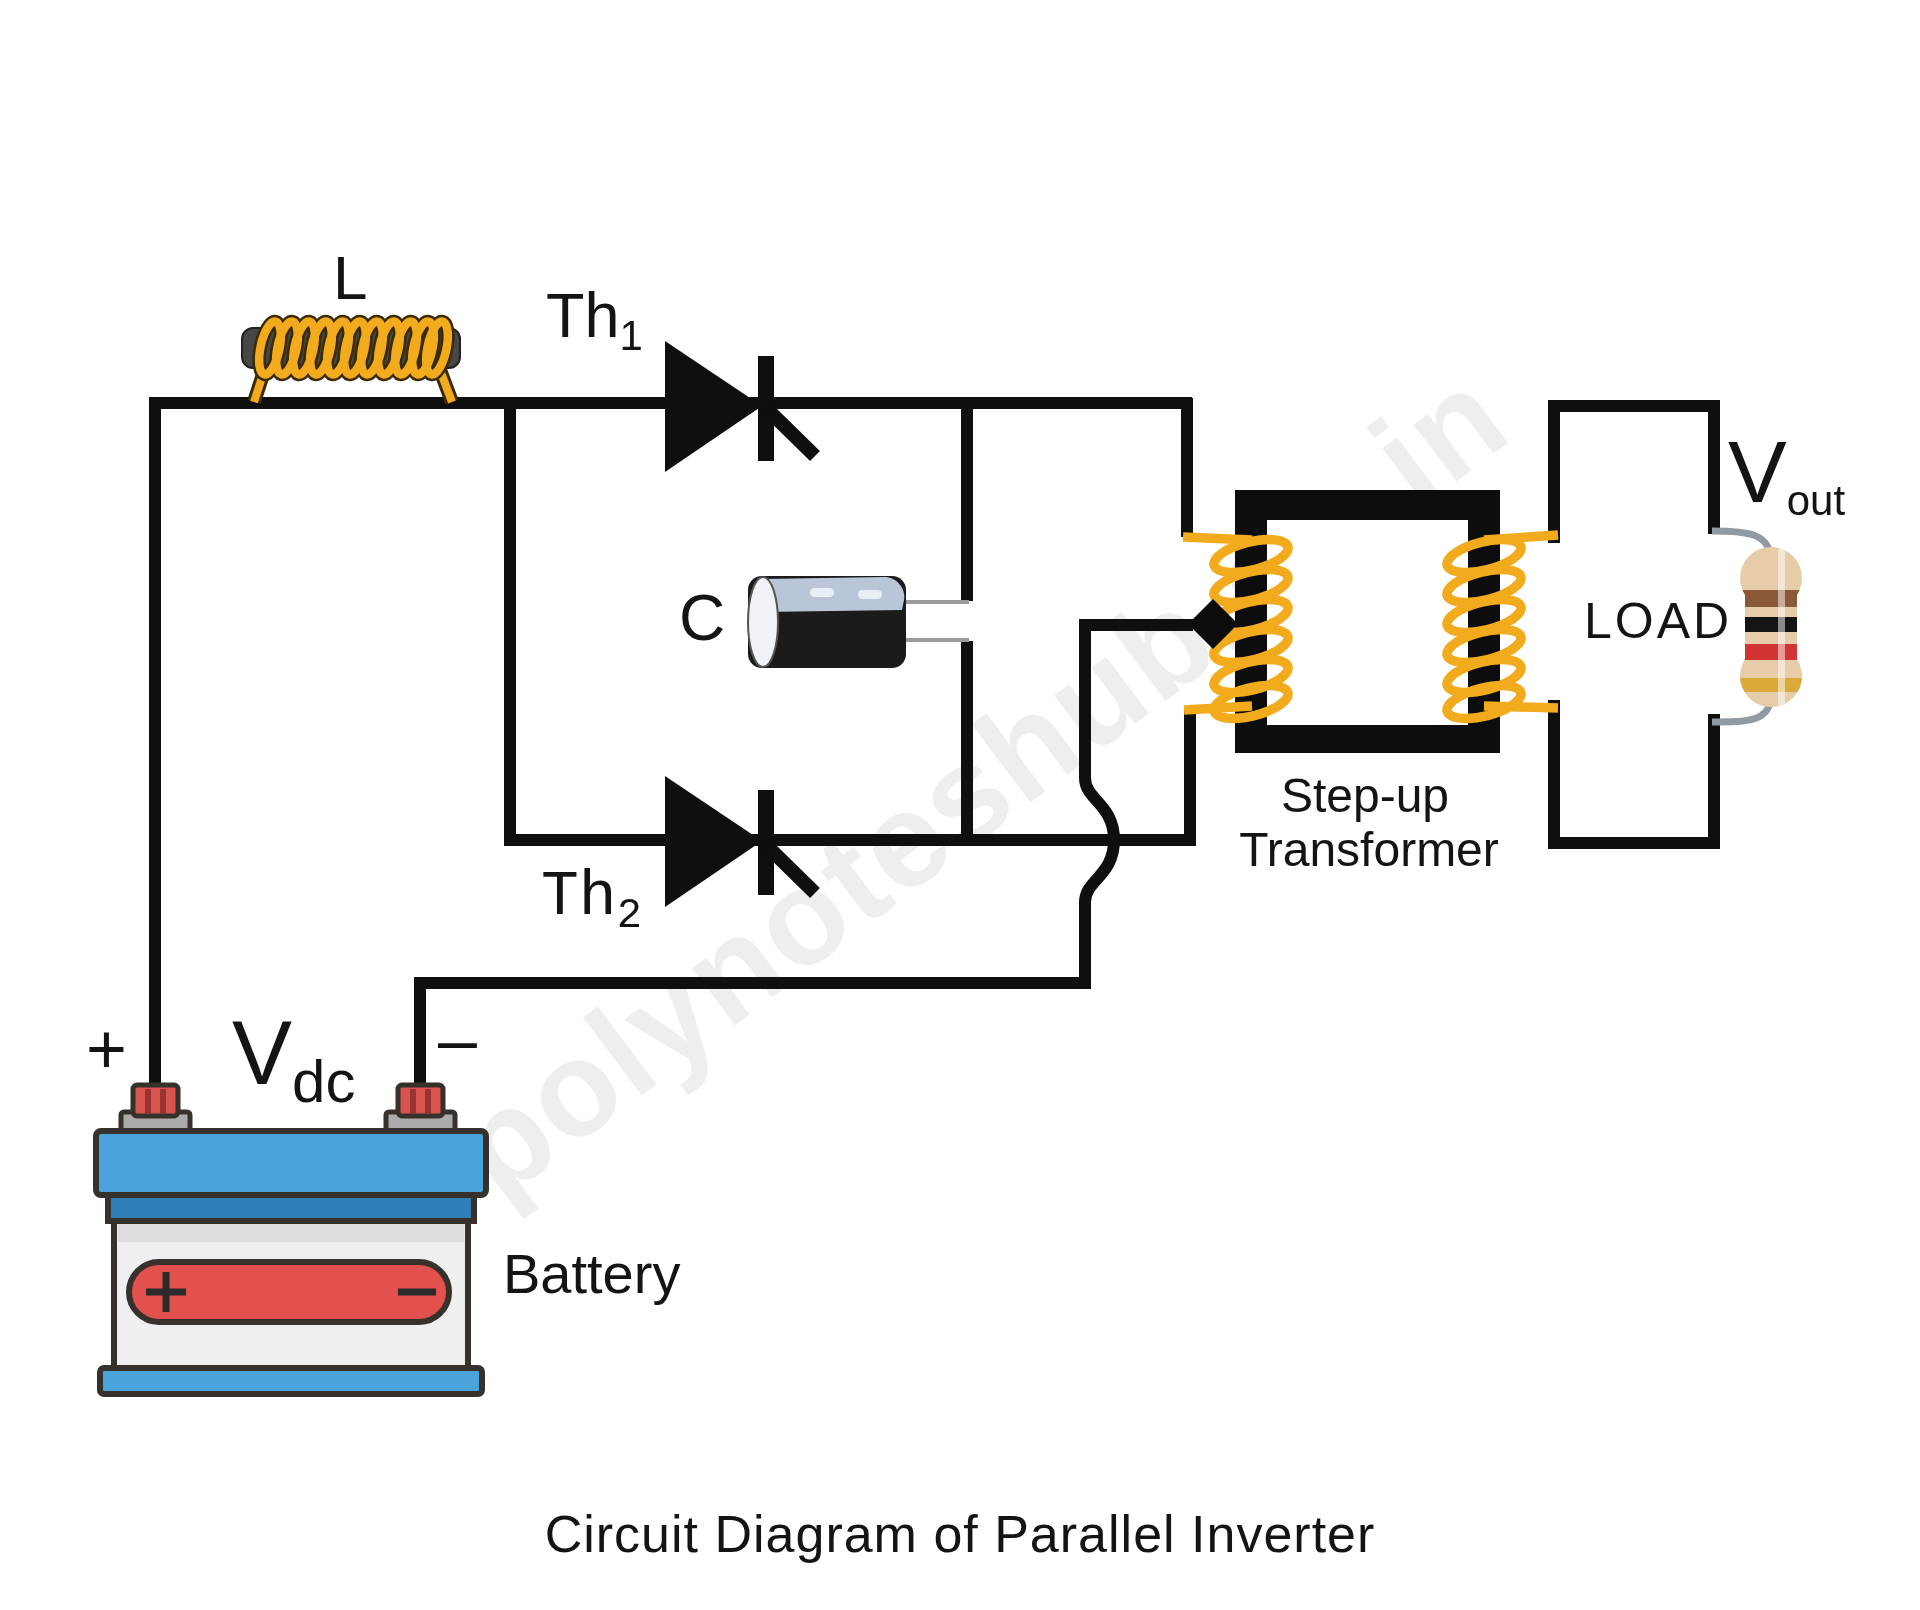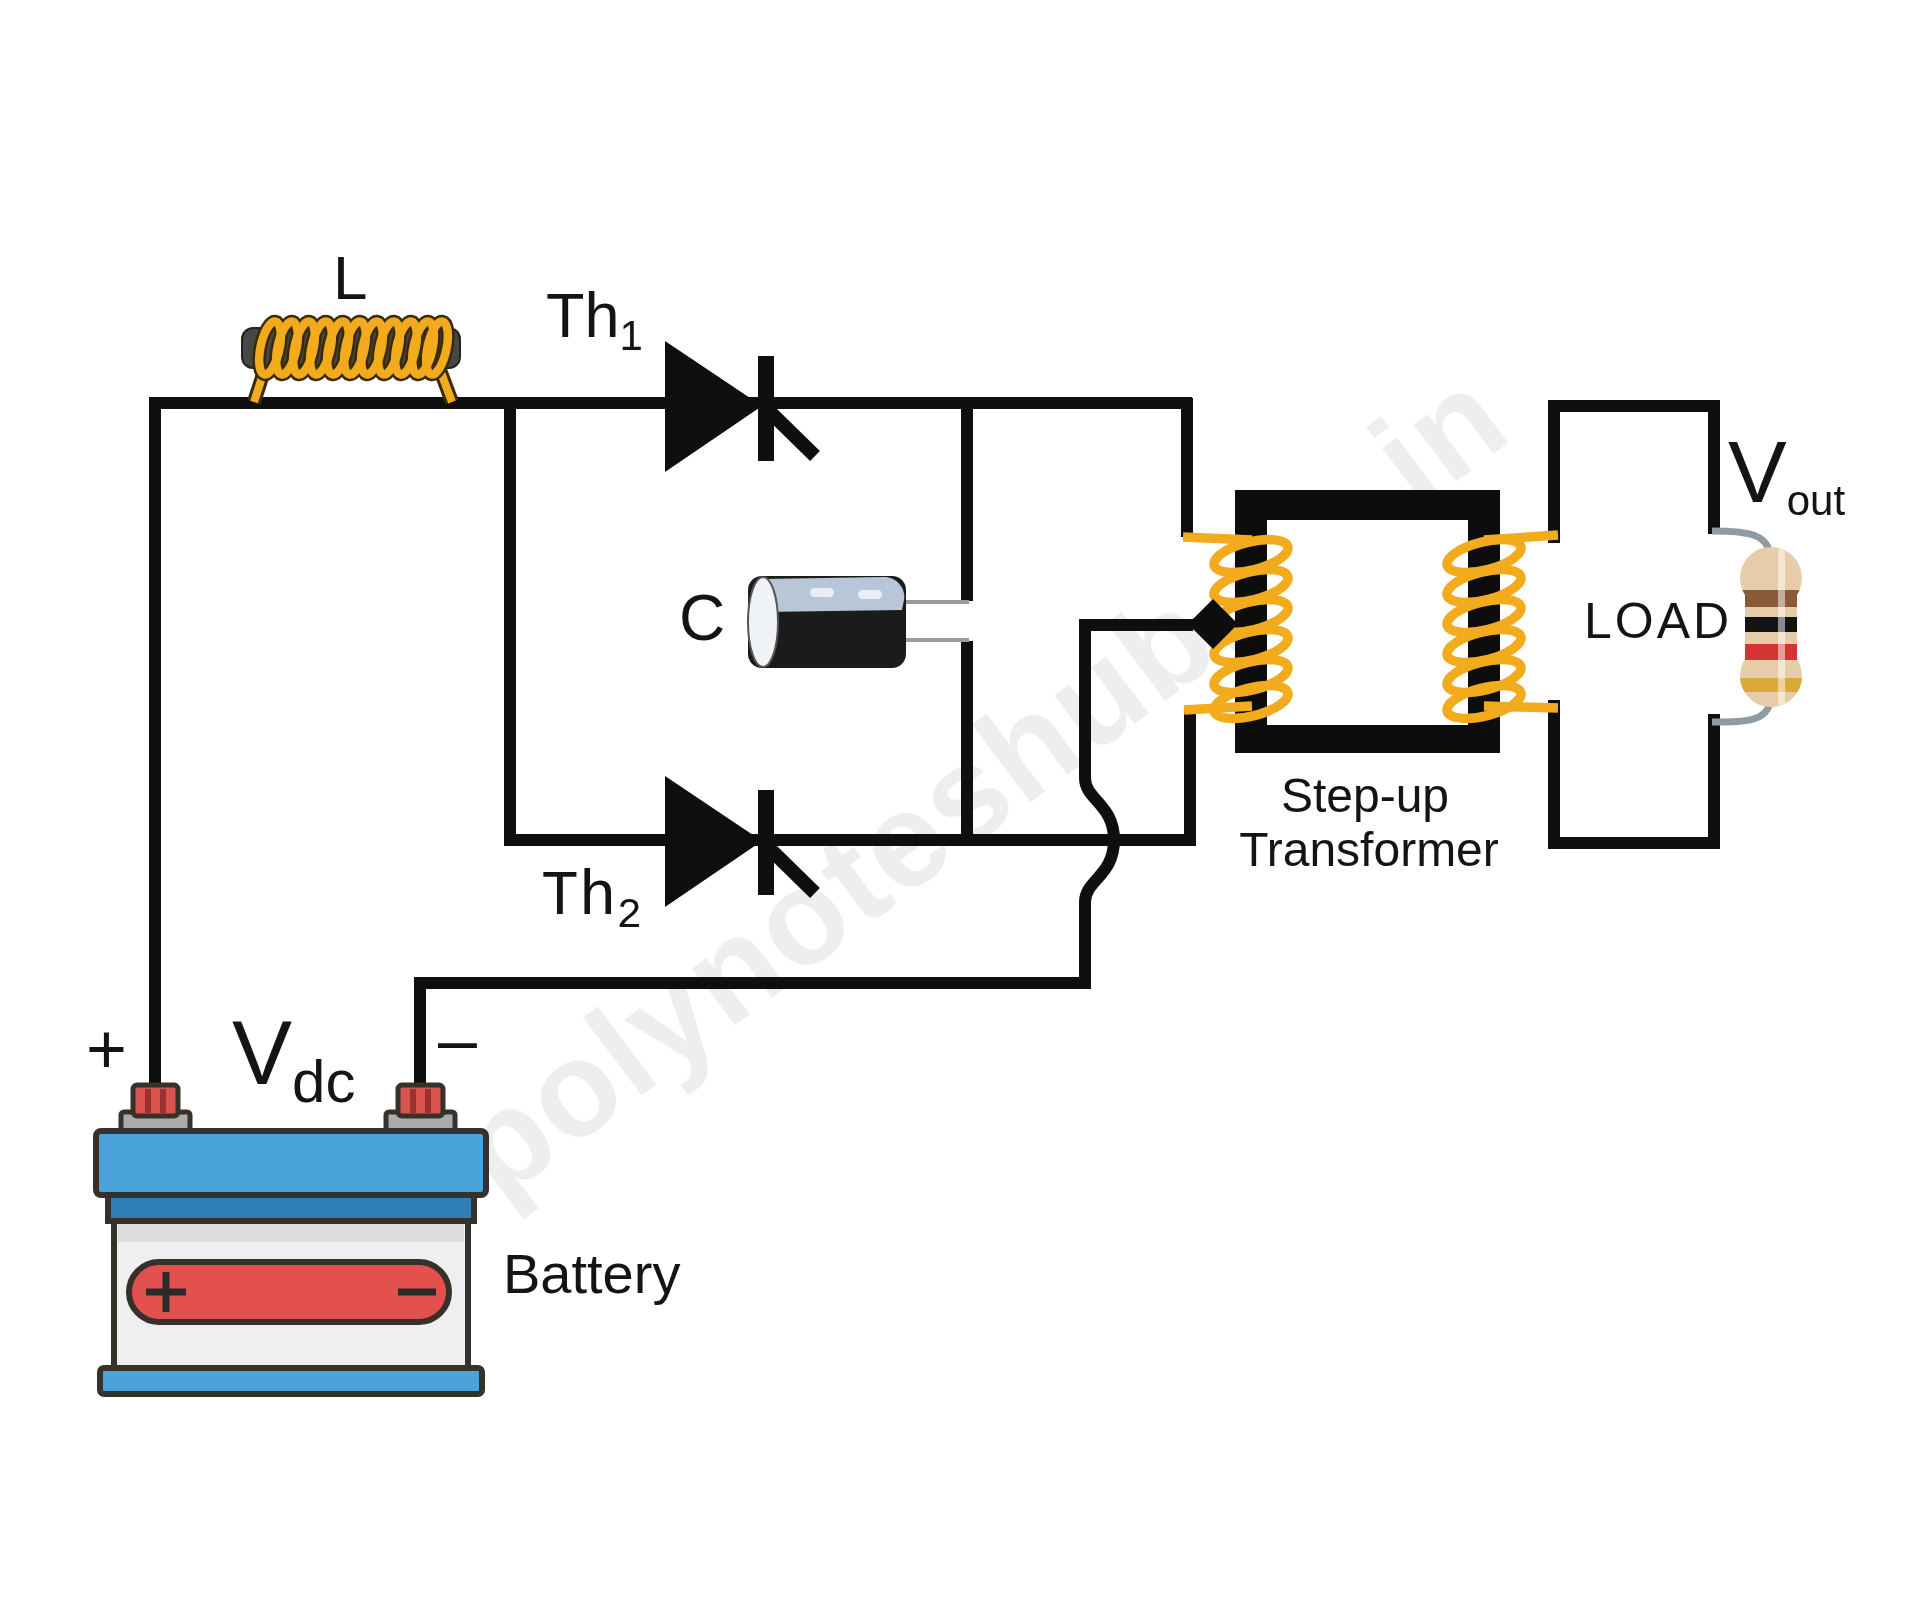--- a/index.html
+++ b/index.html
@@ -290,14 +290,17 @@
   </div>
 
   <div class="label" id="lbl-load" style="left:1584px;top:596px;font-size:50px;">
     <span>LOAD</span>
   </div>
 
   <div class="label" style="left:1728px;top:428px;font-size:88px;">
     <span>V</span><span class="subsc" style="font-size:42px;">out</span>
   </div>
 
+  <div class="label" id="lbl-title">
+    <span>Circuit Diagram of Parallel Inverter</span>
+  </div>
 
 </div>
 
 </body></html>

